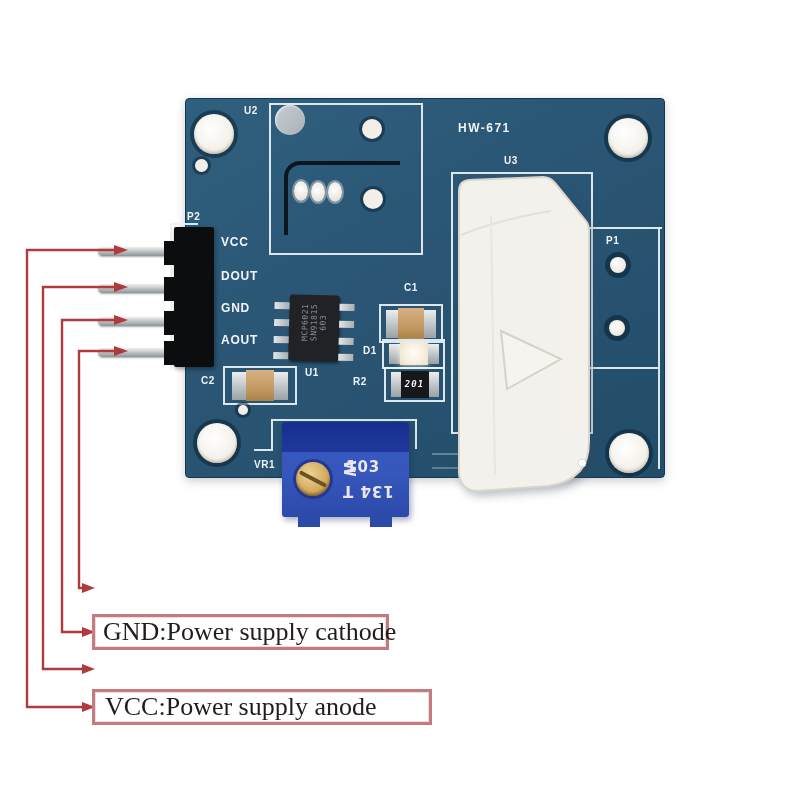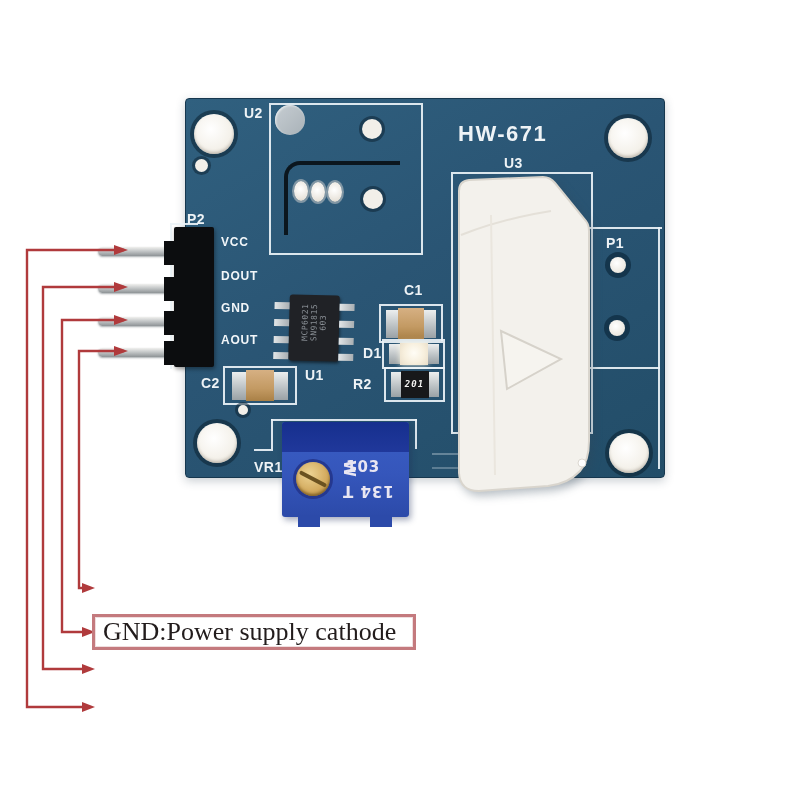--- a/index.html
+++ b/index.html
@@ -12,21 +12,21 @@
          box-shadow:0 3px 10px rgba(40,60,75,.25);}
   .hole{position:absolute;width:40px;height:40px;border-radius:50%;
         background:radial-gradient(circle at 42% 38%,#ffffff 0%,#f4f1ea 60%,#ddd8ce 100%);
         box-shadow:0 0 0 4px rgba(11,32,47,.55), inset 0 -2px 3px rgba(120,110,95,.35);}
   .via{position:absolute;border-radius:50%;background:#f2efe9;
        box-shadow:0 0 0 3px rgba(14,37,53,.55);}
   .gray-pad{position:absolute;width:30px;height:30px;border-radius:50%;
        background:linear-gradient(135deg,#c6cdd2,#a9b2b8);box-shadow:inset 1px 1px 2px #e6eaec;}
   .silk-line{position:absolute;background:rgba(236,243,247,.92);}
   .silk-box{position:absolute;border:2px solid rgba(236,243,247,.92);}
-  .silk-label{position:absolute;color:#eef3f6;font-weight:bold;font-size:14px;
+  .silk-label{position:absolute;color:#eef3f6;font-weight:bold;font-size:10px;
        letter-spacing:.5px;white-space:nowrap;}
   .pin-label{position:absolute;left:35px;color:#f2f6f9;font-weight:bold;font-size:12px;
        letter-spacing:.8px;}
   .trace{position:absolute;border-color:rgba(16,45,64,.75);opacity:.75;}
   .oval-pad{position:absolute;width:14px;height:20px;border-radius:50%;
        background:radial-gradient(circle at 45% 40%,#fff,#e9e4dc 70%,#cdc7bc);
        box-shadow:0 0 0 2px rgba(150,165,175,.8);}
   .ring-pad{position:absolute;width:26px;height:26px;border-radius:50%;background:#14354c;}
   .ring-pad i{position:absolute;left:5px;top:5px;width:16px;height:16px;border-radius:50%;
        background:radial-gradient(circle at 42% 38%,#ffffff,#ece8e0 70%,#d4cec3);}
@@ -95,21 +95,21 @@
     <div class="silk-box" style="left:83px;top:4px;width:150px;height:148px;"></div>
     <div class="gray-pad" style="left:89px;top:6px;"></div>
     <div class="trace" style="left:98px;top:62px;width:112px;height:70px;border-left:4px solid;border-top:4px solid;border-radius:16px 0 0 0;"></div>
     <div class="oval-pad" style="left:108px;top:82px;"></div>
     <div class="oval-pad" style="left:125px;top:83px;"></div>
     <div class="oval-pad" style="left:142px;top:83px;"></div>
     <div class="via" style="left:176px;top:20px;width:20px;height:20px;"></div>
     <div class="via" style="left:177px;top:90px;width:20px;height:20px;"></div>
     <span class="silk-label" style="left:58px;top:6px;">U2</span>
 
-    <span class="silk-label" style="left:272px;top:22px;font-size:22px;letter-spacing:1.5px;">HW-671</span>
+    <span class="silk-label" style="left:272px;top:22px;font-size:12px;letter-spacing:1.5px;">HW-671</span>
     <span class="silk-label" style="left:318px;top:56px;">U3</span>
     <div class="silk-box" style="left:265px;top:73px;width:138px;height:258px;"></div>
 
     <span class="silk-label" style="left:420px;top:100px;margin-top:36px;">P1</span>
     <div class="silk-line" style="left:398px;top:128px;width:78px;height:2px;"></div>
     <div class="silk-line" style="left:472px;top:128px;width:2px;height:242px;"></div>
     <div class="silk-line" style="left:398px;top:268px;width:76px;height:2px;"></div>
     <div class="ring-pad" style="left:419px;top:153px;">
         <i></i>
       </div>
@@ -225,17 +225,20 @@
       <polygon points="114,282 114,292 128,287"></polygon>
       <polygon points="114,315 114,325 128,320"></polygon>
       <polygon points="114,346 114,356 128,351"></polygon>
       <polygon points="82,702 82,712 95,707"></polygon>
       <polygon points="82,664 82,674 95,669"></polygon>
       <polygon points="82,627 82,637 95,632"></polygon>
       <polygon points="82,583 82,593 95,588"></polygon>
     </g>
   </svg>
 
-  <div class="ann-box" style="left:92px;top:614px;width:324px;height:36px;padding-left:8px;">
+  <div class="ann-box" style="left:92px;top:614px;width:297px;height:36px;padding-left:8px;">
     <span>GND:Power supply cathode</span>
   </div>
+  <div class="ann-box" style="left:92px;top:689px;width:340px;height:36px;">
+    <span>VCC:Power supply anode</span>
+  </div>
 
 </div>
 
 </body></html>

